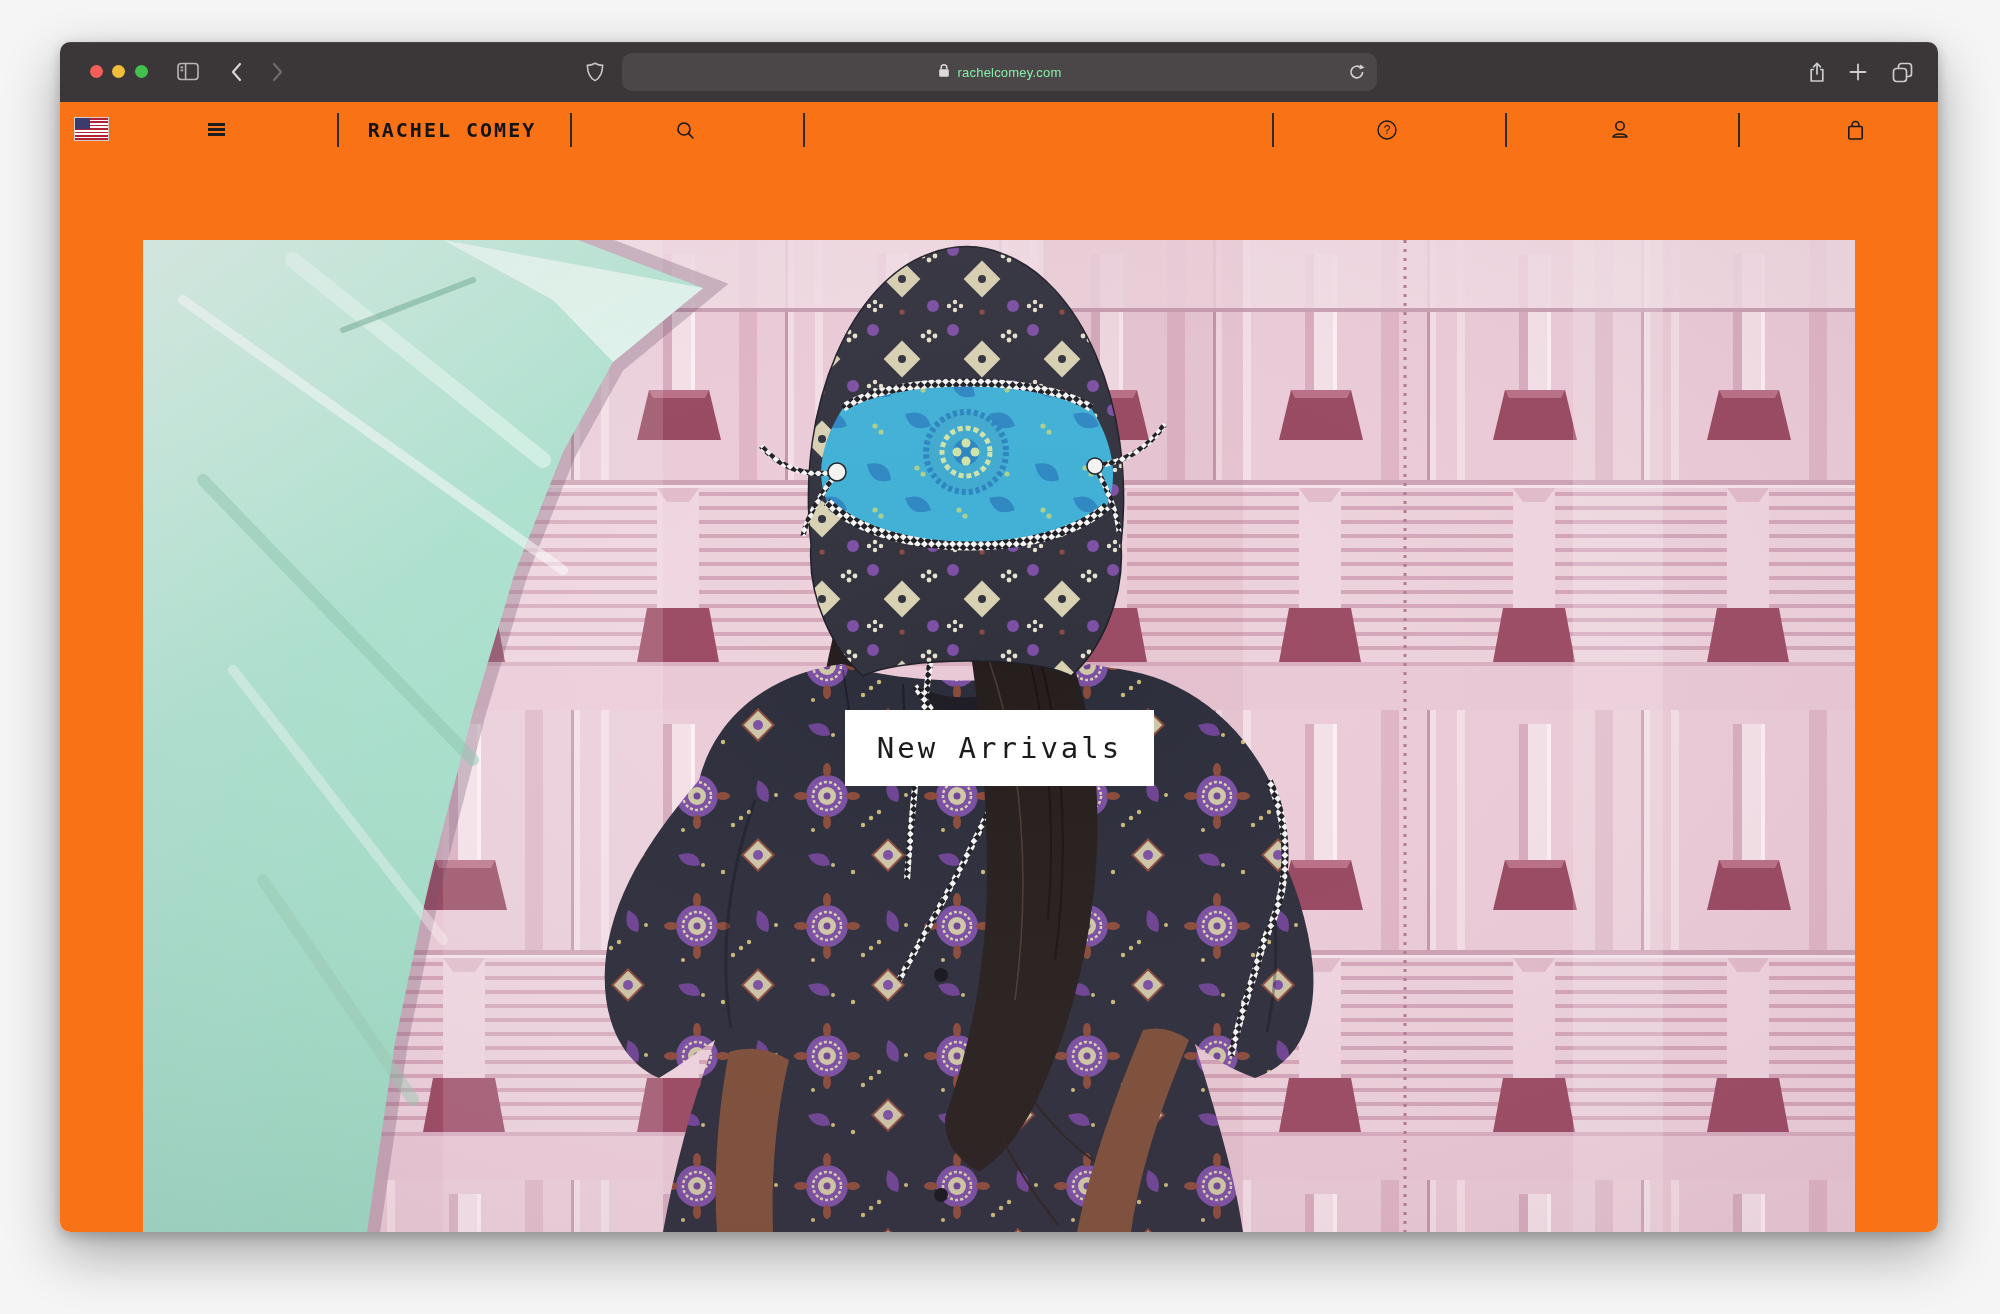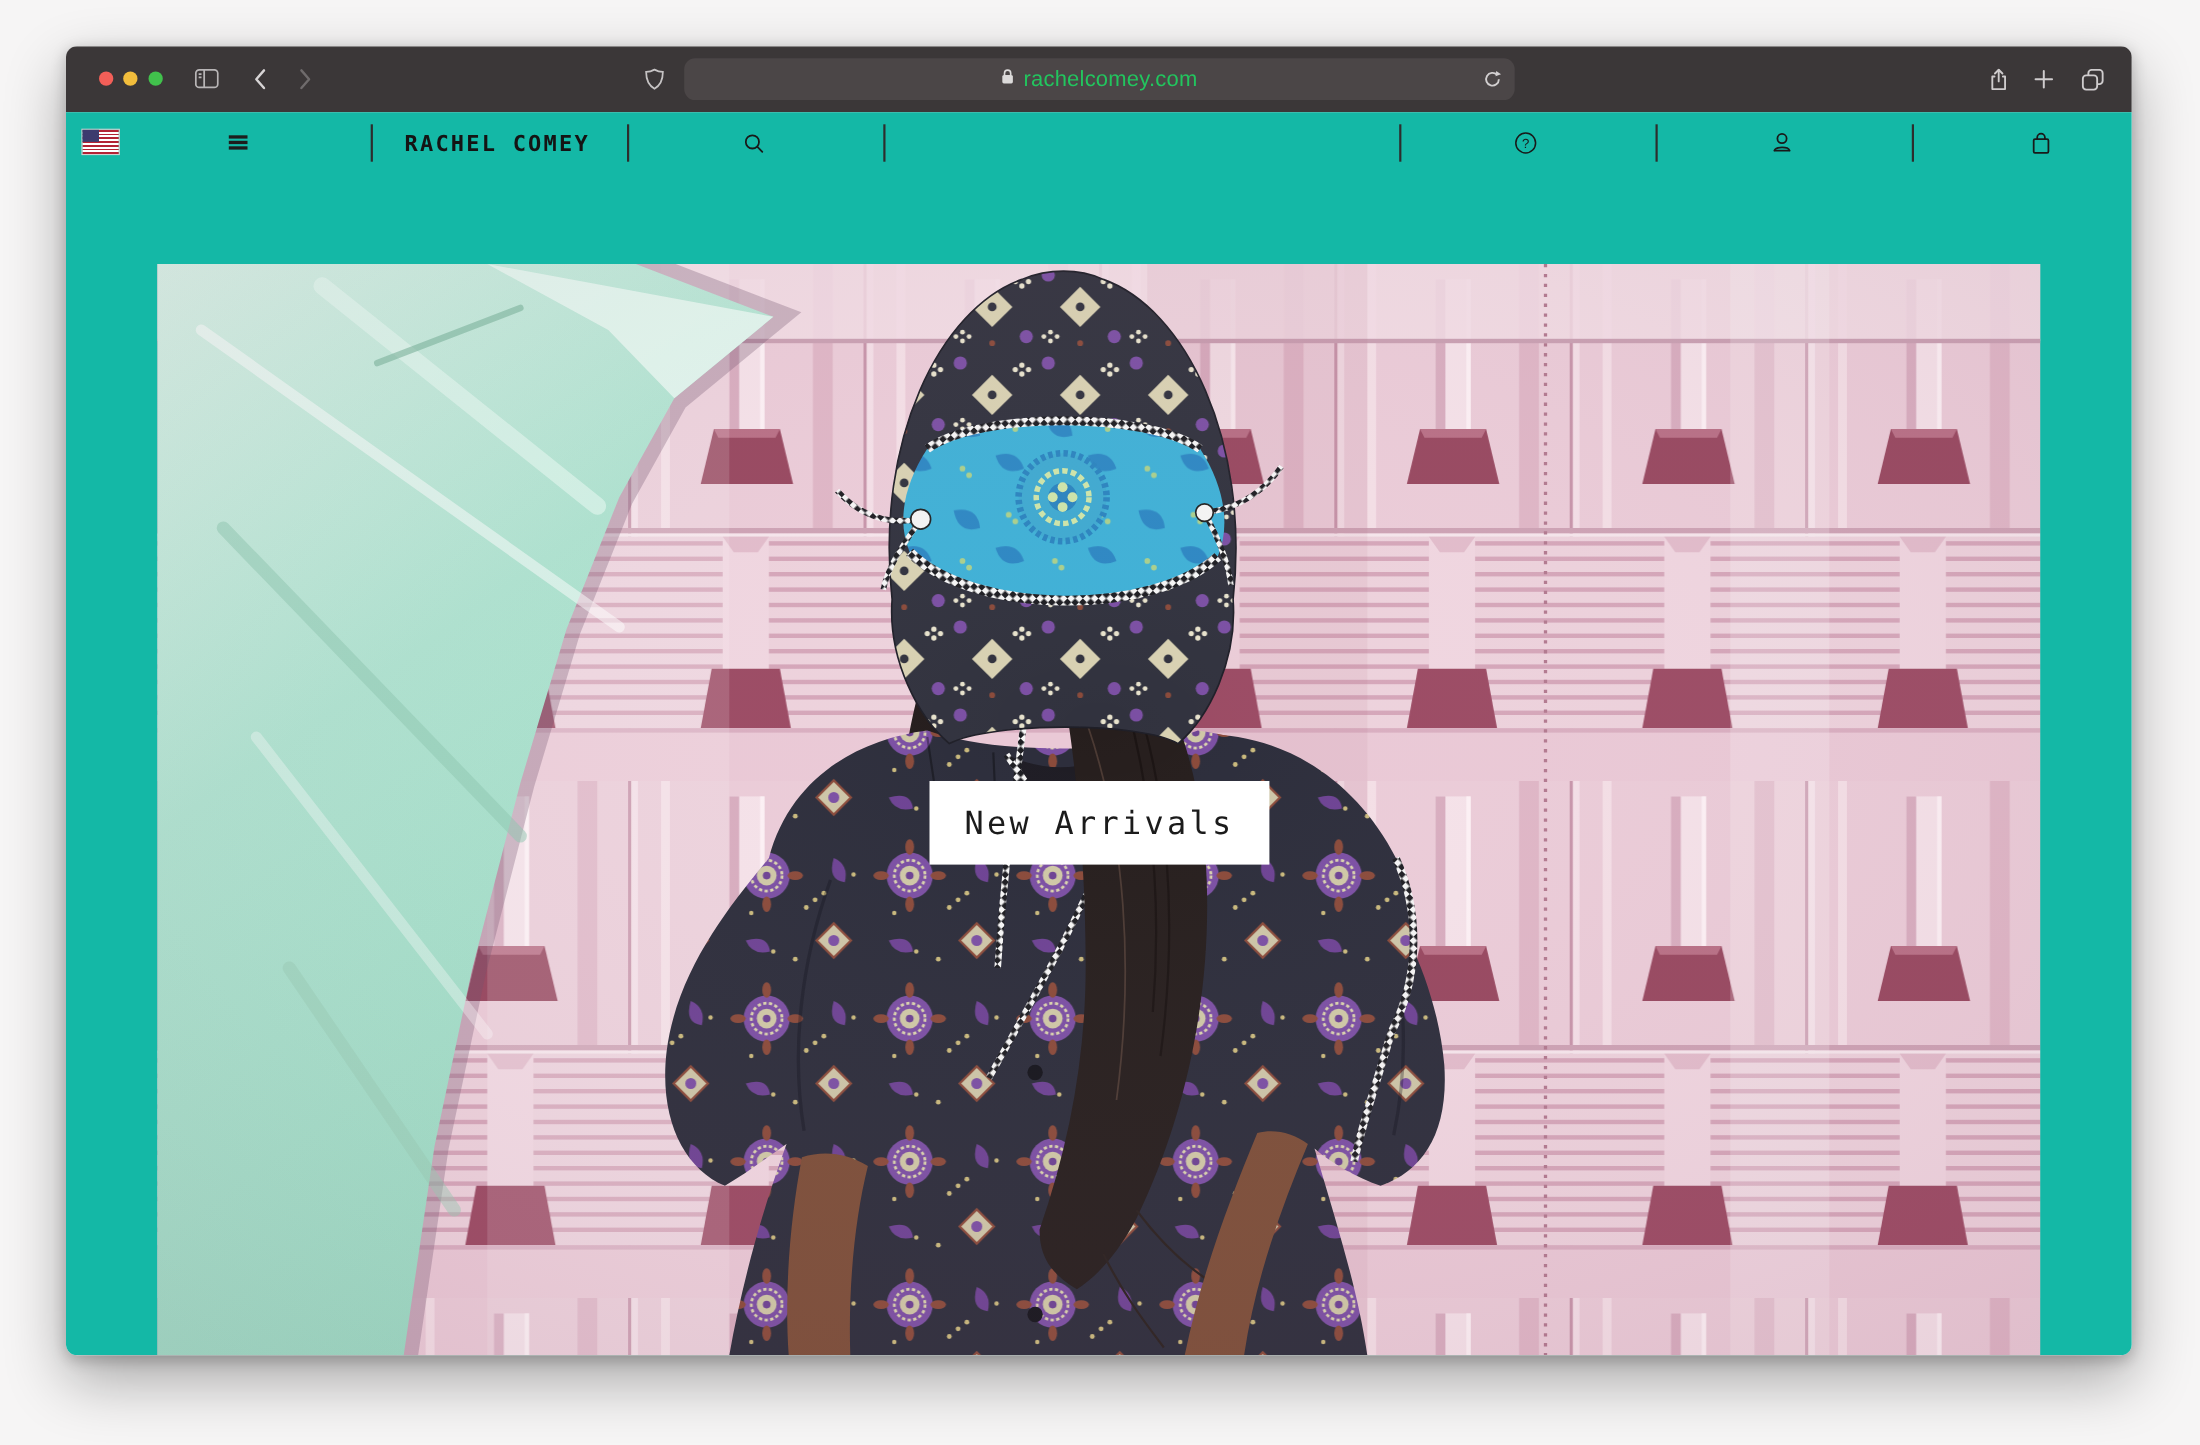--- a/index.html
+++ b/index.html
@@ -20,24 +20,24 @@
   }
   .tl{position:absolute;top:23px;width:13px;height:13px;border-radius:50%;}
   .tl.close{left:30px;background:#f35f58;}
   .tl.min{left:52px;background:#f2bd3c;}
   .tl.max{left:75px;background:#41c14c;}
   .tbicon{position:absolute;top:20px;}
   .urlfield{
     position:absolute;left:562px;top:11px;width:755px;height:38px;border-radius:10px;
     background:#4b4647;display:flex;align-items:center;justify-content:center;gap:8px;
   }
-  .urltext{color:#22c55e;font-size:20px;letter-spacing:.2px;}
+  .urltext{color:#86efac;font-size:13px;letter-spacing:.2px;}
   .refresh{position:absolute;right:11px;top:10px;}
   
-  .site{position:absolute;left:0;top:60px;right:0;bottom:0;background:#14b8a6;}
+  .site{position:absolute;left:0;top:60px;right:0;bottom:0;background:#f97316;}
   .flag{
     position:absolute;left:15px;top:16px;width:33px;height:22px;
     background:repeating-linear-gradient(#b22234 0 1.7px,#ffffff 1.7px 3.4px);
     outline:1px solid #cfcfcf;
   }
   .flag .canton{position:absolute;left:0;top:0;width:15px;height:11px;background:#3c3b6e;}
   .burger{position:absolute;left:148px;top:21px;width:17px;cursor:pointer;}
   .burger div{height:2.6px;background:#1d1d1d;margin-bottom:2.6px;}
   .divider{position:absolute;top:11px;width:1.5px;height:34px;background:#2d2d2d;}
   .logo{

